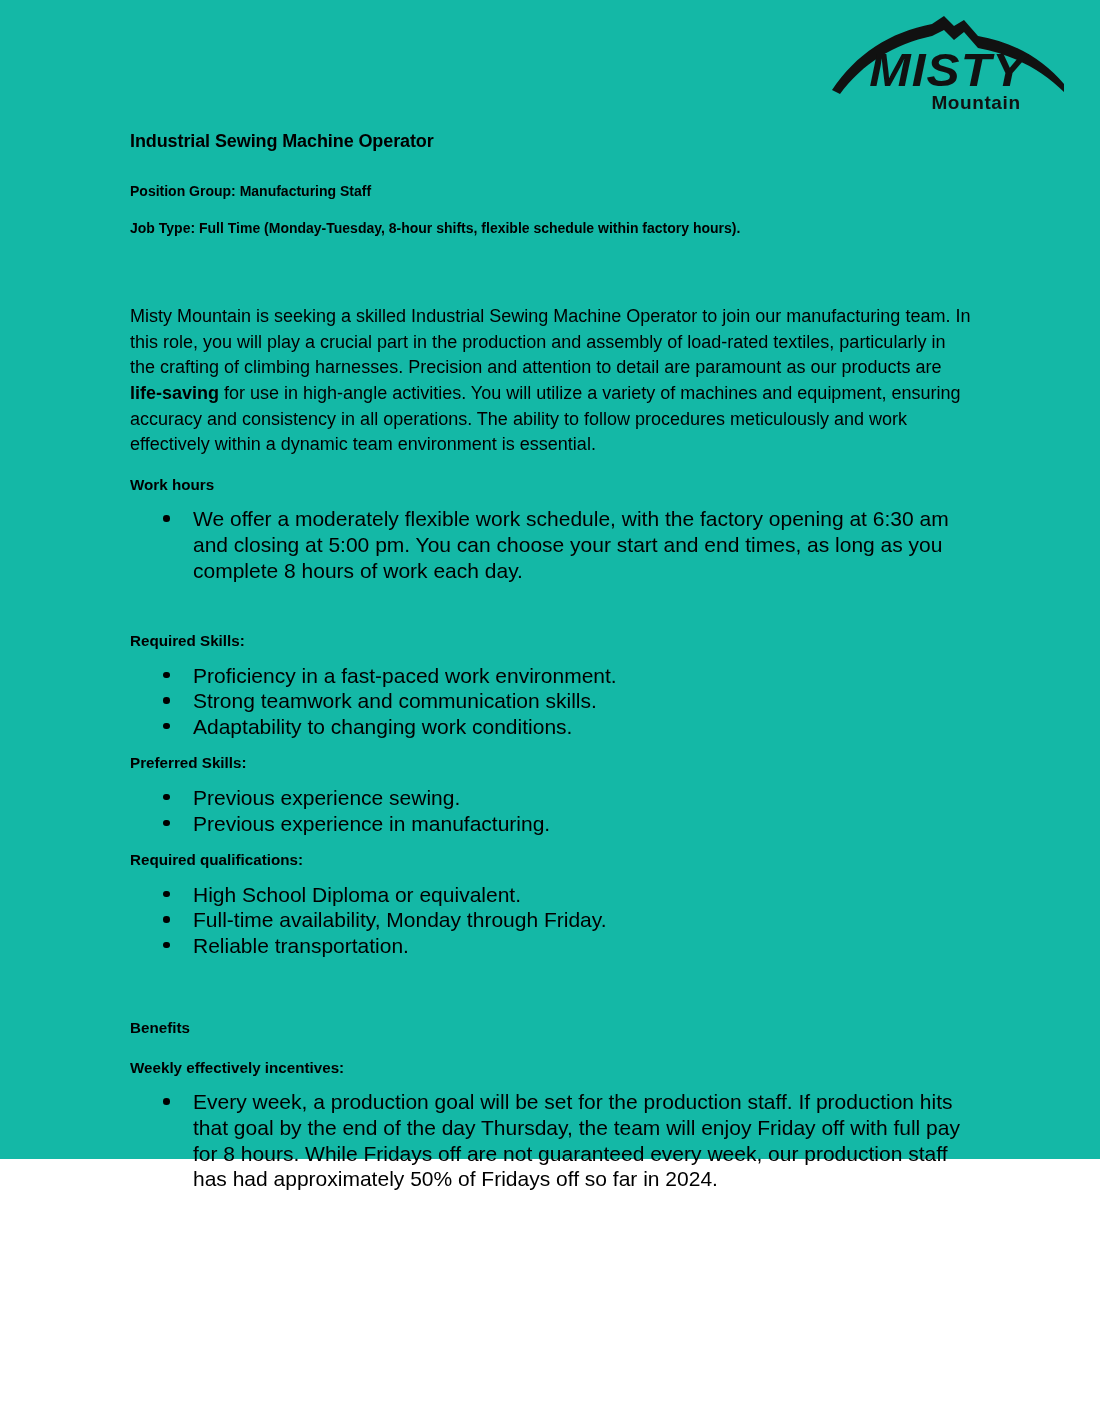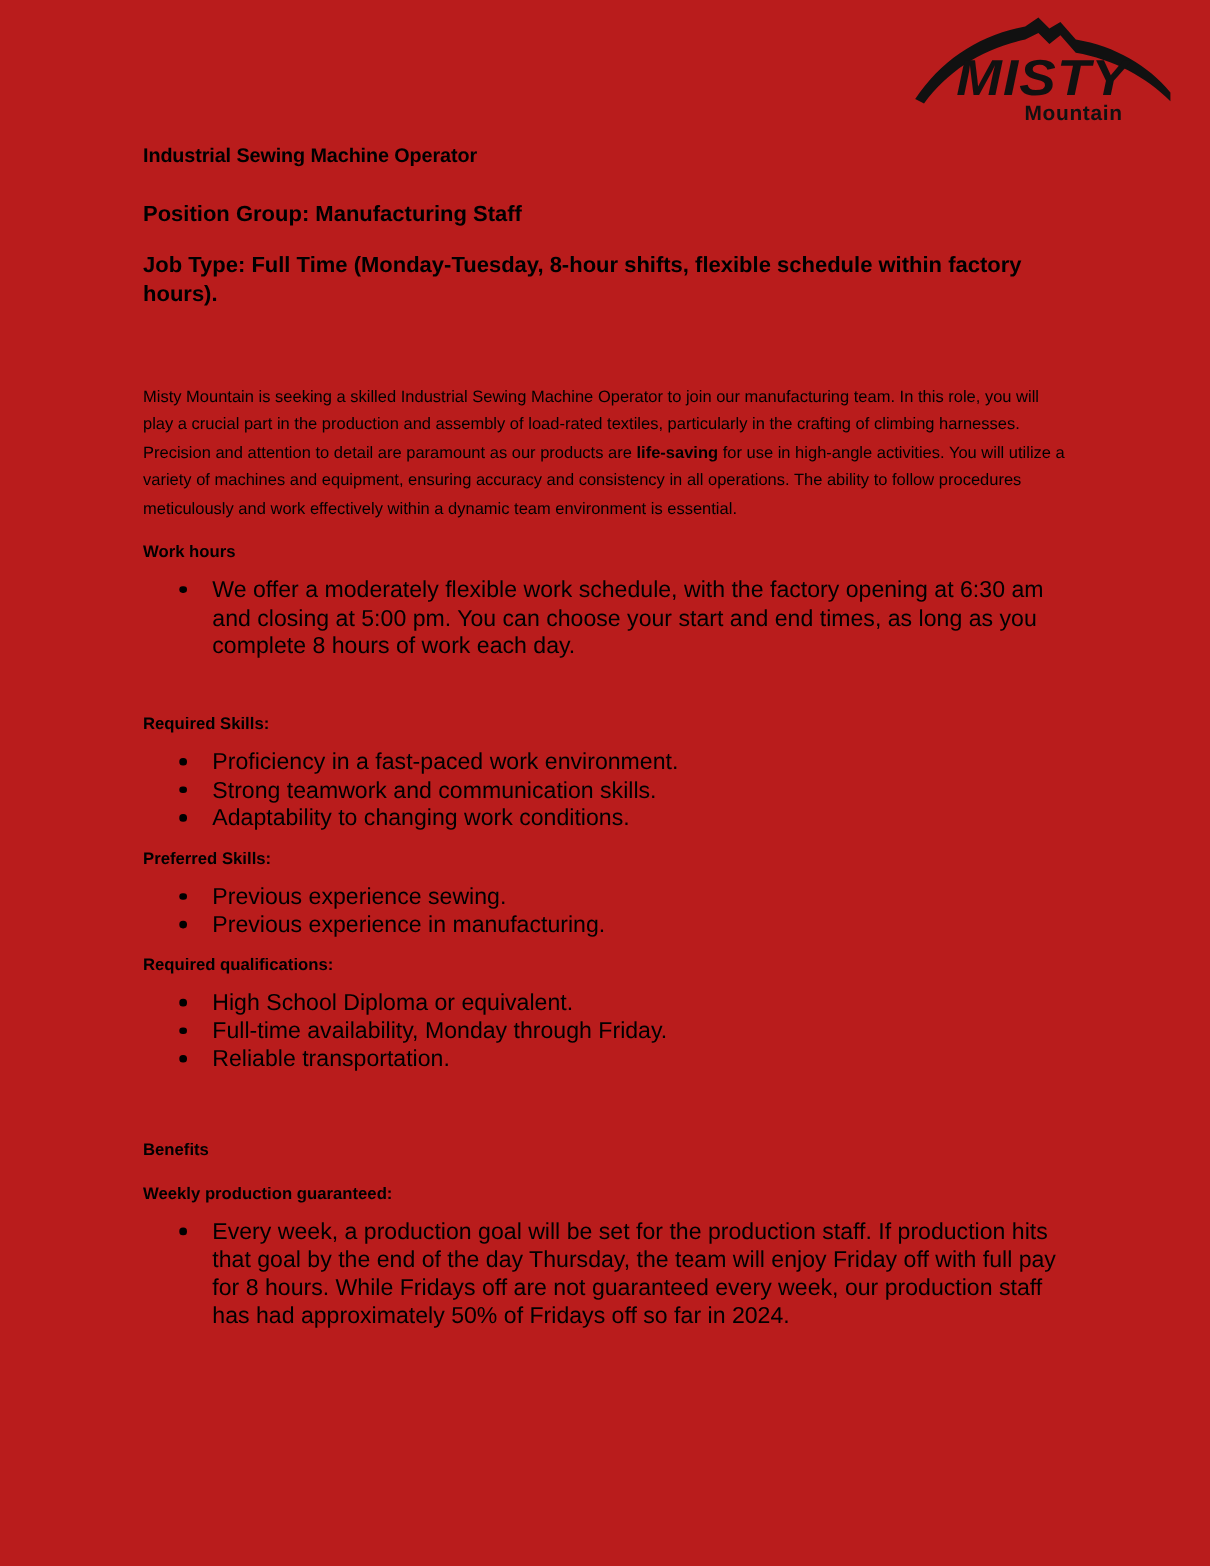--- a/index.html
+++ b/index.html
@@ -12,22 +12,22 @@
     height: 1424px;
     font-family: "Liberation Sans", sans-serif;
     color: #000000;
     position: relative;
     overflow: hidden;
   }
 
   .page {
     position: relative;
     width: 1100px;
-    height: 1424px;
-    background: #b91c1c;
+    height: 1159px;
+    background: #14b8a6;
     box-sizing: border-box;
   }
 
   
   .logo {
     position: absolute;
     top: 14px;
     left: 828px;
     width: 240px;
     height: 100px;
@@ -45,21 +45,21 @@
   h1.doc-title {
     font-size: 18px;
     font-weight: bold;
     letter-spacing: -0.1px;
     margin: 0 0 0 0;
     line-height: 1.25;
     color: #000;
   }
 
   .meta-line {
-    font-size: 20px;
+    font-size: 14px;
     font-weight: bold;
     line-height: 1.35;
     margin: 0;
     color: #000;
   }
 
   .sp-title-meta { height: 29px; }
   .sp-meta-meta { height: 19px; }
   .sp-meta-section { height: 50px; }
   .sp-head-body { height: 16px; }
@@ -71,21 +71,21 @@
 
   h2.section-head {
     font-size: 15.2px;
     font-weight: bold;
     margin: 0;
     line-height: 1.35;
     color: #000;
   }
 
   p.body-text {
-    font-size: 15px;
+    font-size: 18px;
     line-height: 25.6px;
     margin: 0;
     color: #000;
     text-align: left;
   }
   p.body-text b { font-weight: bold; }
 
   ul.bullets {
     list-style: none;
     margin: 0;
@@ -218,21 +218,21 @@
         <span>Reliable transportation.</span>
       </li>
     </ul>
 
     <div class="sp-benefits-gap"></div>
 
     <h2 class="section-head">Benefits</h2>
 
     <div class="sp-meta-meta"></div>
 
-    <h2 class="section-head">Weekly production guaranteed:</h2>
+    <h2 class="section-head">Weekly effectively incentives:</h2>
 
     <div class="sp-head-list"></div>
 
     <ul class="bullets">
       <li>
         <span class="dot"></span>
         <span>Every week, a production goal will be set for the production staff. If production hits that goal by the end of the day Thursday, the team will enjoy Friday off with full pay for 8 hours. While Fridays off are not guaranteed every week, our production staff has had approximately 50% of Fridays off so far in 2024.</span>
       </li>
     </ul>
 

